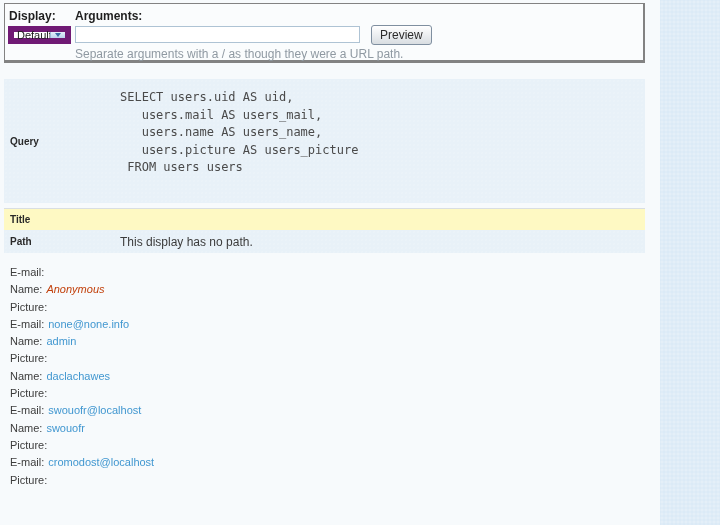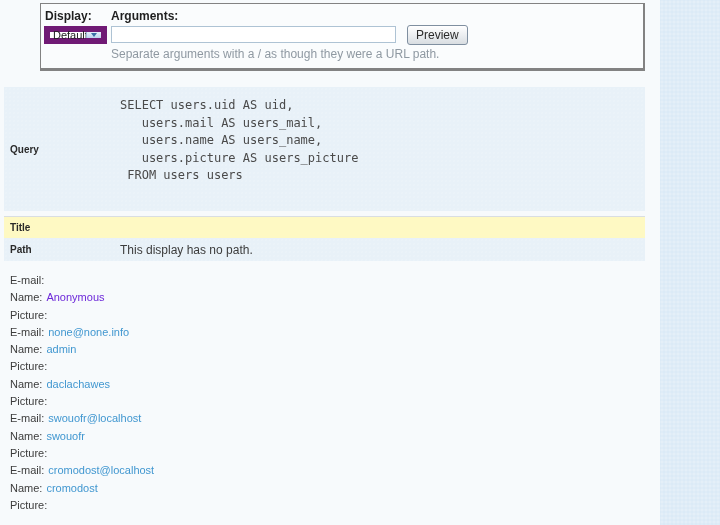--- a/index.html
+++ b/index.html
@@ -24,26 +24,25 @@
     background-size: 4px 4px, 4px 4px;
     background-position: 0 0, 2px 2px;
   }
 
   .main { position: absolute; left: 4px; top: 0; width: 641px; }
 
   
   .panel {
     position: relative;
     margin-top: 3px;
-    height: 68px;
+    height: 60px;
     background: #fafcfd;
     border: 1px solid #828282;
     border-right-width: 2px;
     border-bottom-width: 3px;
-    margin-left: 36px;
   }
   .form-label {
     position: absolute;
     font-weight: bold;
     font-size: 12px;
     color: #1f1f1f;
     white-space: nowrap;
   }
   .lbl-display { left: 4px; top: 5px; }
   .lbl-args    { left: 70px; top: 5px; }
@@ -135,21 +134,21 @@
   .row-path { height: 23px; }
   .path-text { font-size: 12px; color: #3c3c3c; }
 
   
   .view-content { margin-top: 11px; padding-left: 6px; }
   .vrow {
     height: 17.3px; line-height: 17.3px;
     font-size: 11px; white-space: nowrap;
   }
   .flabel { color: #3c3c3c; margin-right: 4px; }
-  .fvalue { color: #6d28d9; }
+  .fvalue { color: #c2410c; font-style: italic; }
   a.flink { color: #4197d0; text-decoration: none; cursor: pointer; }
 </style>
 </head>
 <body>
 
 <div class="right-strip"></div>
 
 <div class="main">
 
   <div class="panel">
@@ -226,20 +225,17 @@
     <div class="vrow">
       <span class="flabel">Name:</span><a class="flink">swouofr</a>
     </div>
     <div class="vrow">
       <span class="flabel">Picture:</span><span class="fvalue"></span>
     </div>
     <div class="vrow">
       <span class="flabel">E-mail:</span><a class="flink">cromodost@localhost</a>
     </div>
     <div class="vrow">
-      <span class="flabel">Name:</span><a class="flink">cromodost</a>
-    </div>
-    <div class="vrow">
       <span class="flabel">Picture:</span><span class="fvalue"></span>
     </div>
 
   </div>
 </div>
 
 </body></html>

